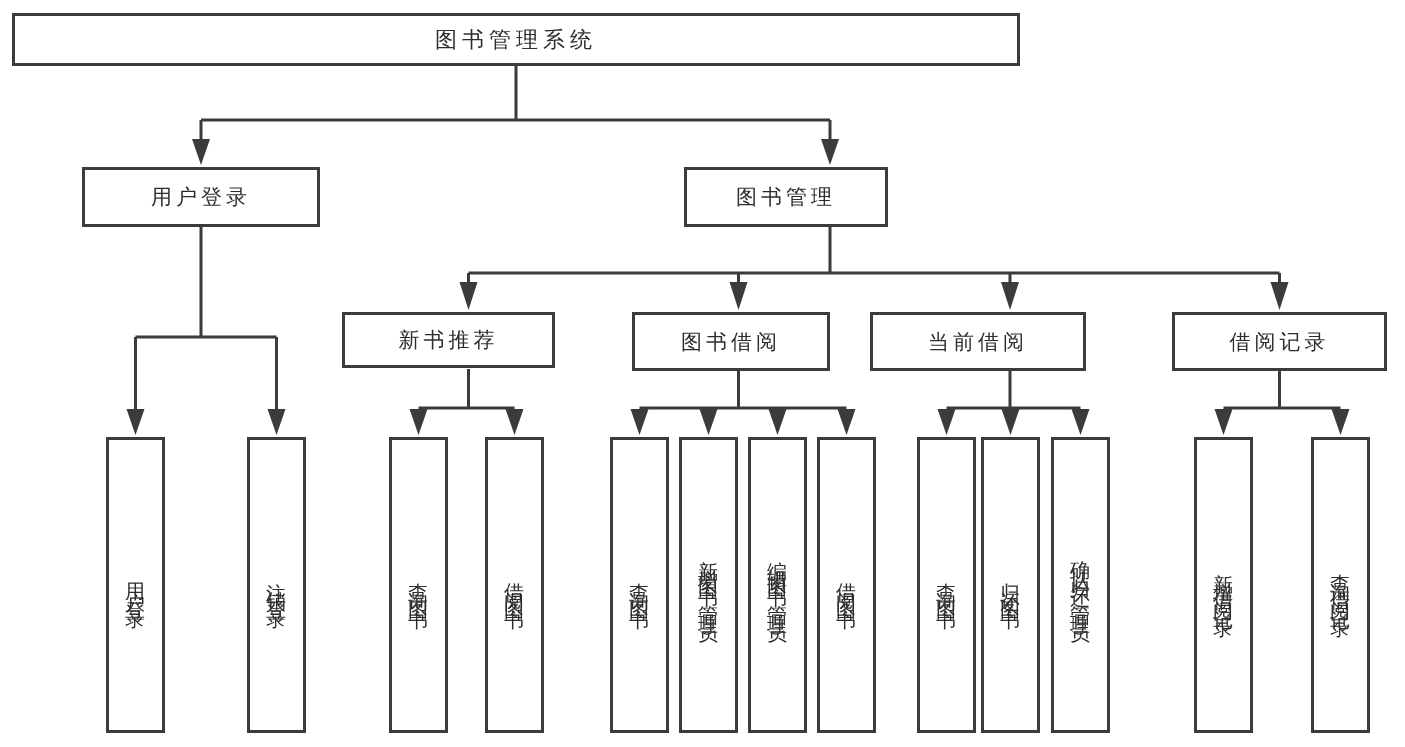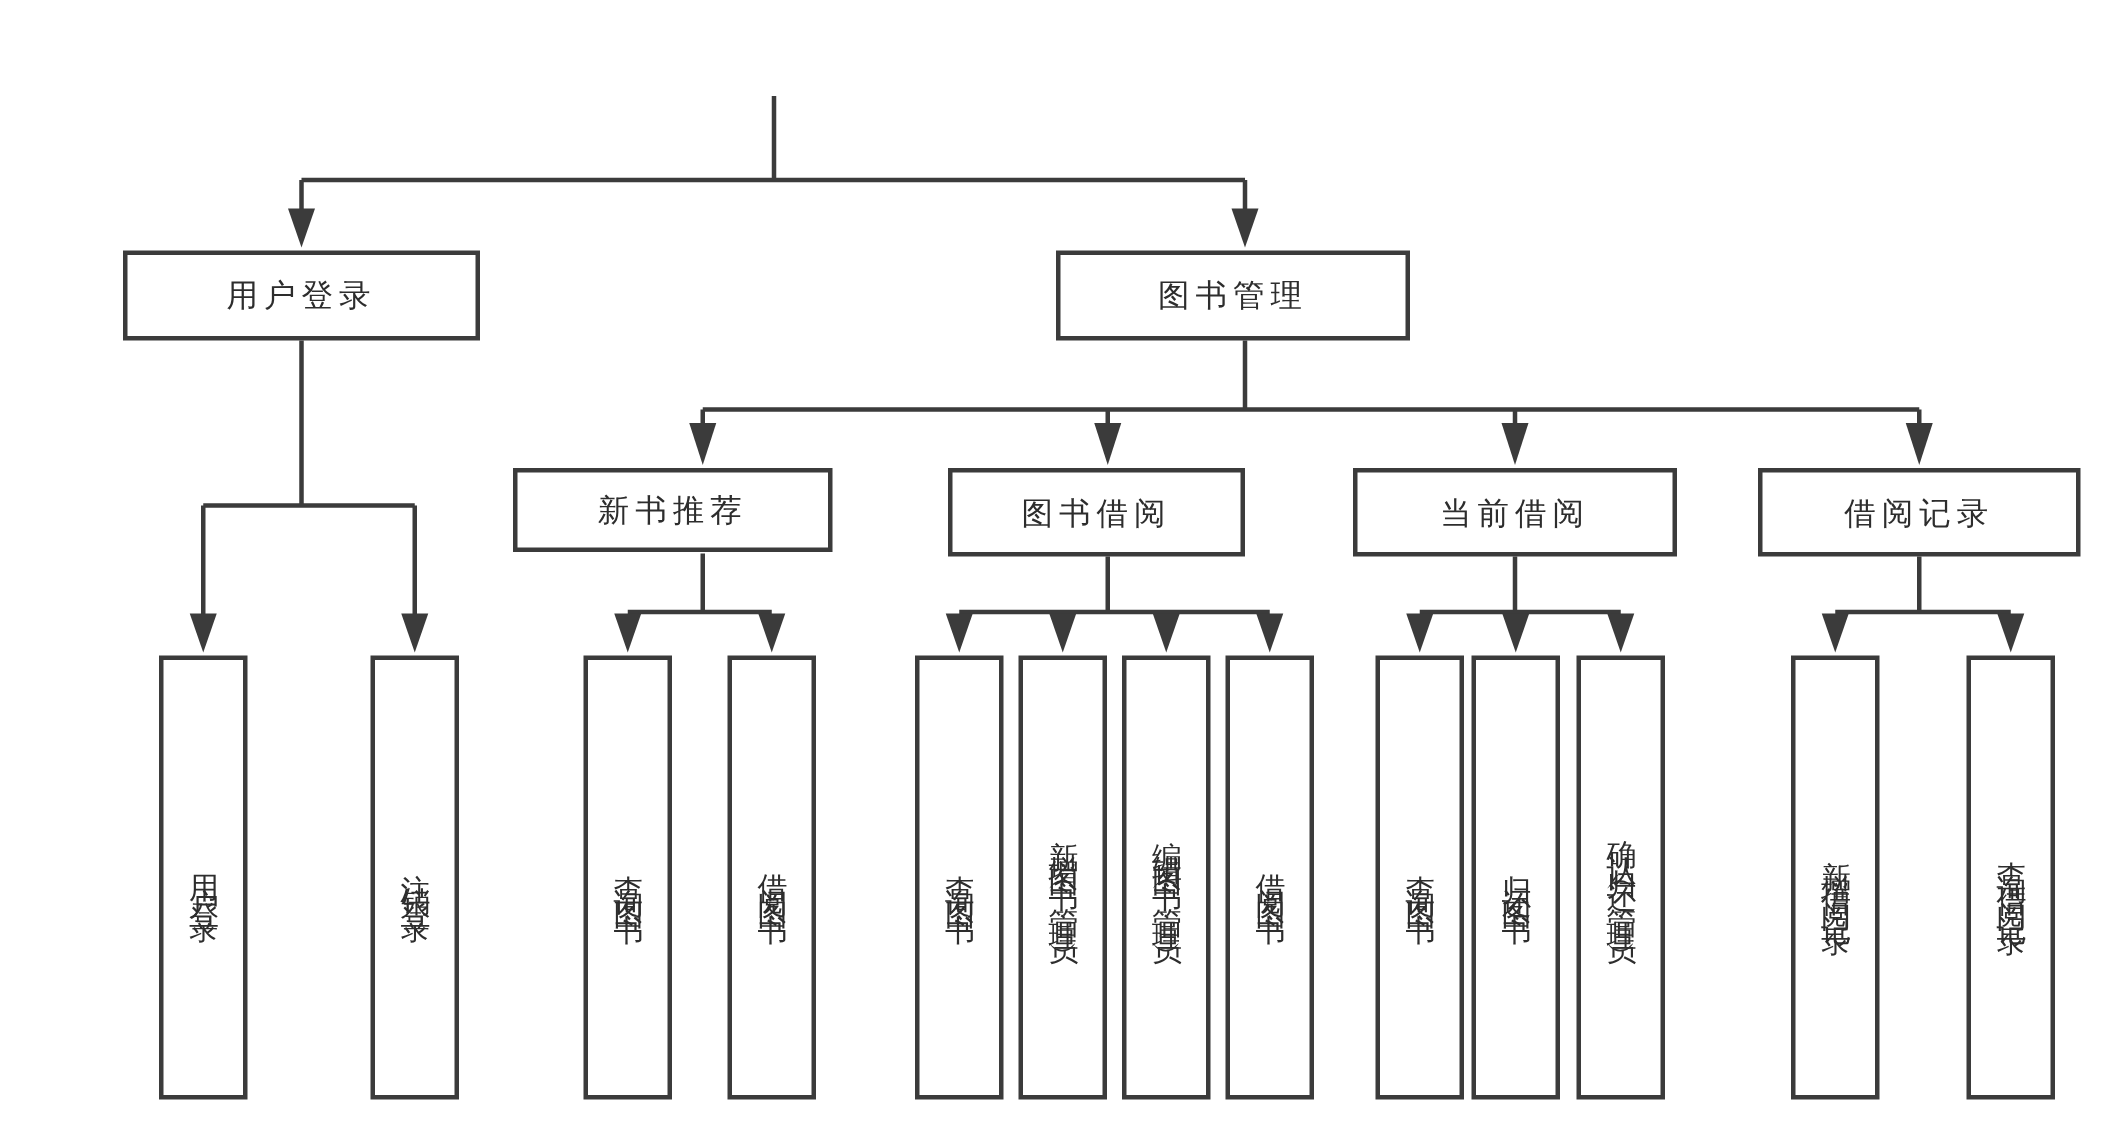--- a/index.html
+++ b/index.html
@@ -80,35 +80,38 @@
     <polygon points="699.5,409 717.5,409 708.5,435"></polygon>
     <polygon points="768.5,409 786.5,409 777.5,435"></polygon>
     <polygon points="837.5,409 855.5,409 846.5,435"></polygon>
     <polygon points="937.5,409 955.5,409 946.5,435"></polygon>
     <polygon points="1001.5,409 1019.5,409 1010.5,435"></polygon>
     <polygon points="1071.5,409 1089.5,409 1080.5,435"></polygon>
     <polygon points="1214.5,409 1232.5,409 1223.5,435"></polygon>
     <polygon points="1331.5,409 1349.5,409 1340.5,435"></polygon>
   </svg>
 
+  <div class="box" style="left:12px;top:13px;width:1008px;height:53px">
+    <span class="h-label root-label">图书管理系统</span>
+  </div>
 
   <div class="box" style="left:82px;top:167px;width:238px;height:60px">
     <span class="h-label">用户登录</span>
   </div>
-  <div class="box" style="left:704px;top:167px;width:236px;height:60px">
+  <div class="box" style="left:684px;top:167px;width:204px;height:60px">
     <span class="h-label">图书管理</span>
   </div>
 
   <div class="box" style="left:342px;top:312px;width:213px;height:56px">
     <span class="h-label">新书推荐</span>
   </div>
   <div class="box" style="left:632px;top:312px;width:198px;height:59px">
     <span class="h-label">图书借阅</span>
   </div>
-  <div class="box" style="left:902px;top:312px;width:216px;height:59px">
+  <div class="box" style="left:870px;top:312px;width:216px;height:59px">
     <span class="h-label">当前借阅</span>
   </div>
   <div class="box" style="left:1172px;top:312px;width:215px;height:59px">
     <span class="h-label">借阅记录</span>
   </div>
 
   <div class="box" style="left:106px;top:437px;width:59px;height:296px">
     <span class="v-label">用户登录</span>
   </div>
   <div class="box" style="left:247px;top:437px;width:59px;height:296px">

